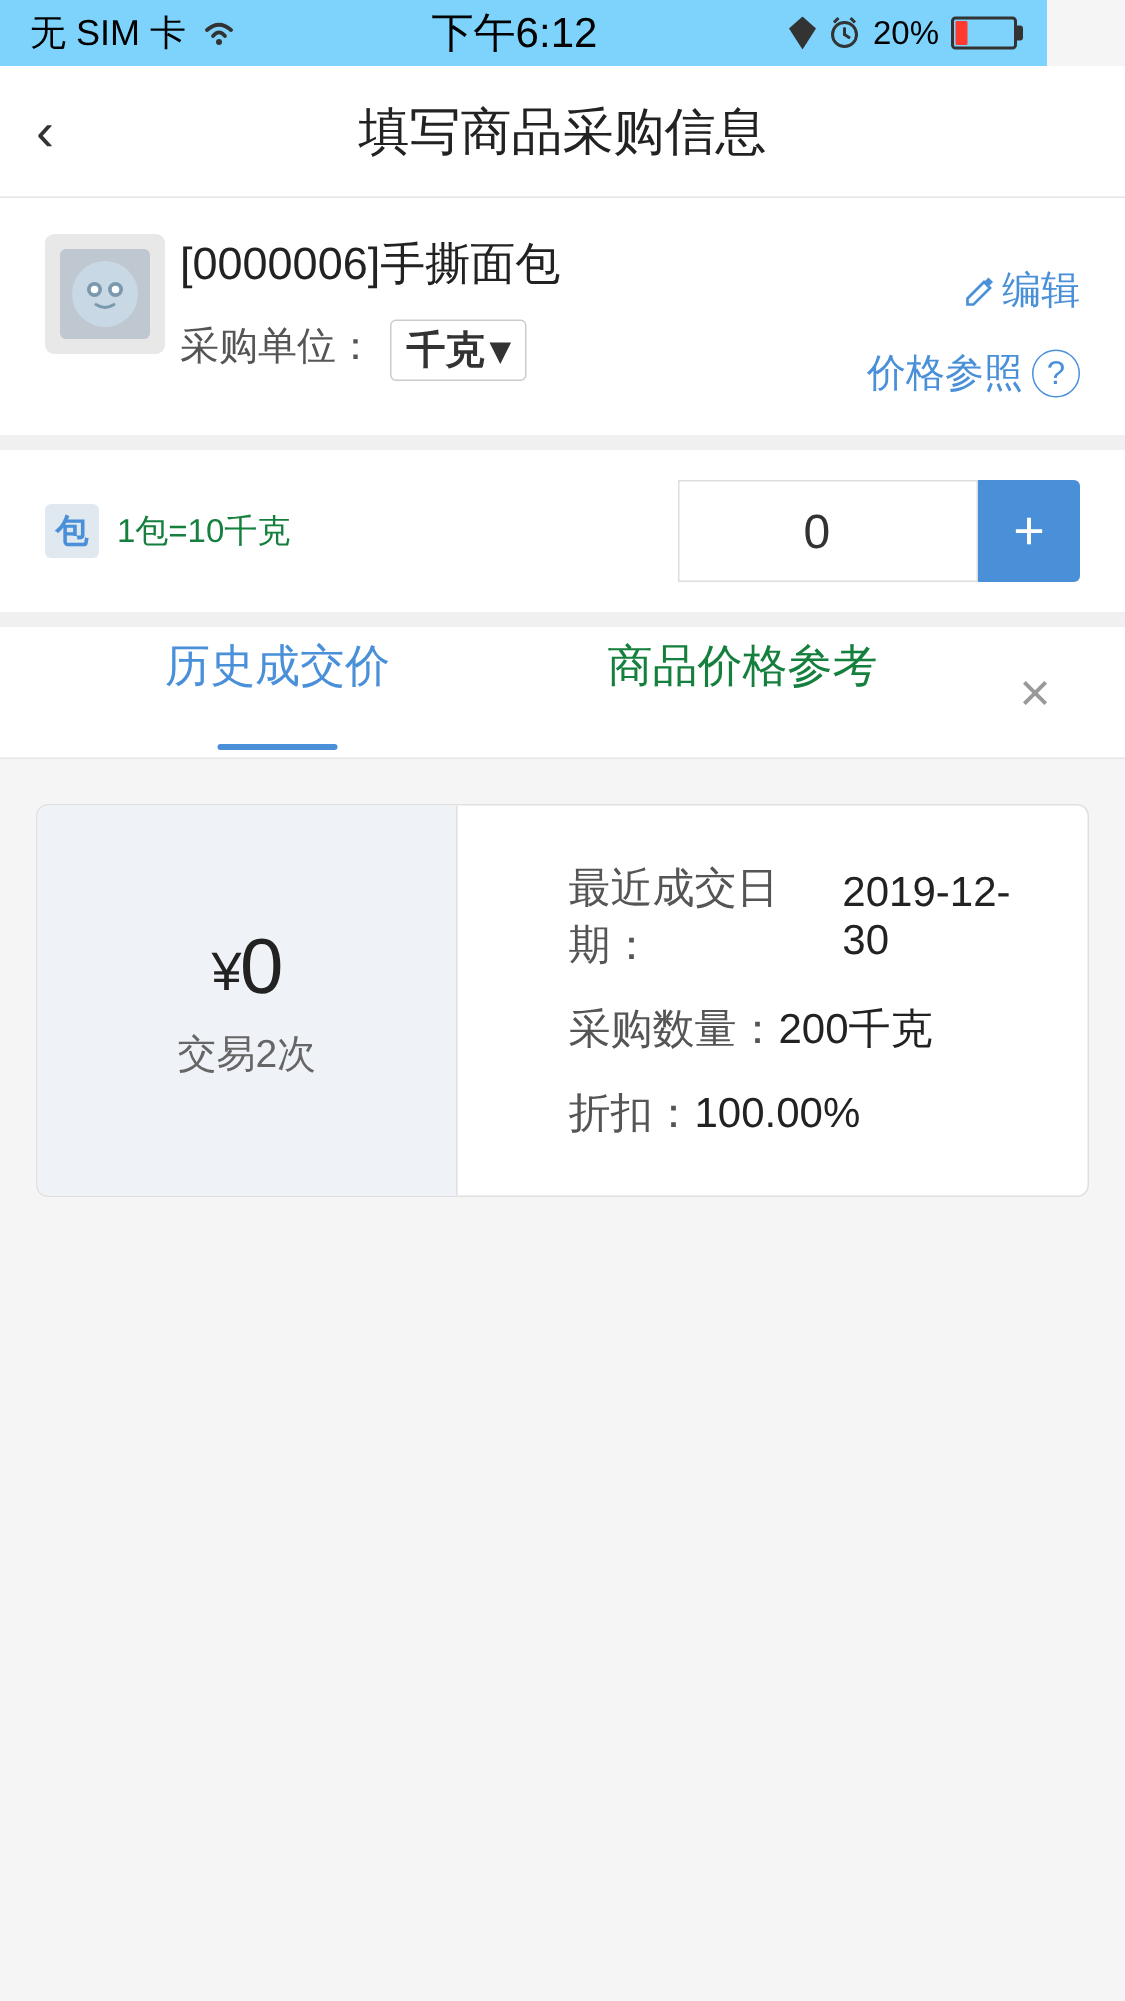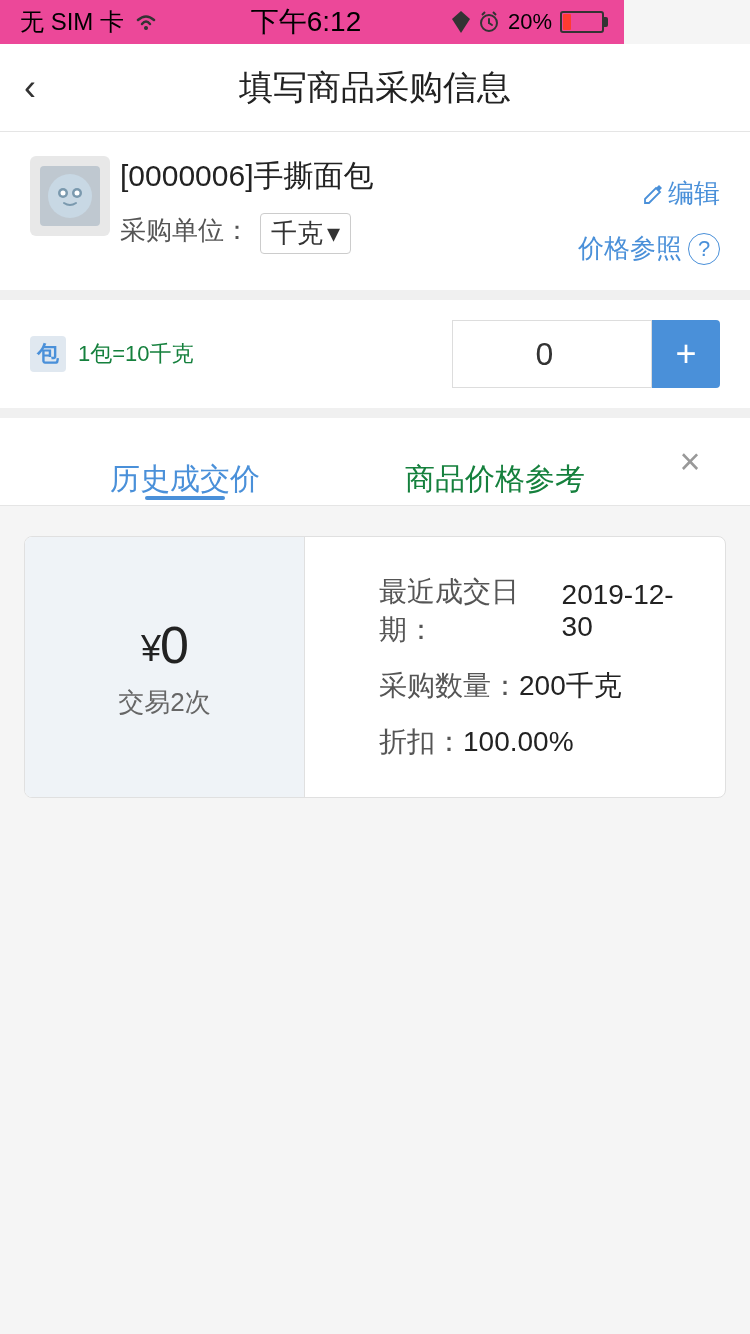--- a/index.html
+++ b/index.html
@@ -7,23 +7,23 @@
     body {
       width: 750px;
       min-height: 1334px;
       font-family: -apple-system, "PingFang SC", "Helvetica Neue", Arial, sans-serif;
       background: #f5f5f5;
       overflow-x: hidden;
     }
 
     
     .status-bar {
-      width: 624px;
+      width: 698px;
       height: 44px;
-      background: #ec4899;
+      background: #7dd3fc;
       display: flex;
       align-items: center;
       justify-content: space-between;
       padding: 0 20px;
       font-size: 26px;
       font-weight: 500;
       text-align: right;
     }
     .status-left {
       display: flex;
@@ -153,20 +153,21 @@
     .unit-dropdown {
       border: 1px solid #ccc;
       border-radius: 4px;
       padding: 2px 10px;
       font-size: 26px;
       color: #333;
       background: #fff;
       display: flex;
       align-items: center;
       gap: 4px;
+      font-weight: bold;
     }
     .edit-link {
       font-size: 26px;
       color: #4a90d9;
       display: flex;
       align-items: center;
       gap: 4px;
       cursor: pointer;
       margin-top: 20px;
     }
@@ -255,21 +256,21 @@
       padding: 0 30px;
       height: 88px;
       border-bottom: 1px solid #e5e5e5;
       position: relative;
     }
     .tab-item {
       flex: 1;
       display: flex;
       flex-direction: column;
       align-items: center;
-      justify-content: flex-end;
+      justify-content: flex-start;
       height: 76px;
       font-size: 30px;
       cursor: pointer;
       position: relative;
     }
     .tab-item.active {
       color: #4a90d9;
     }
     .tab-item.inactive {
       color: #15803d;

